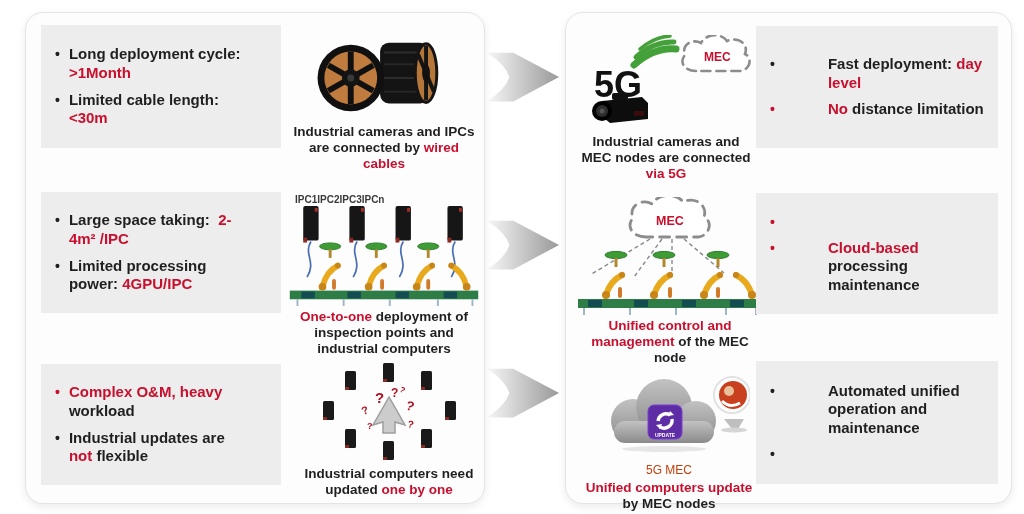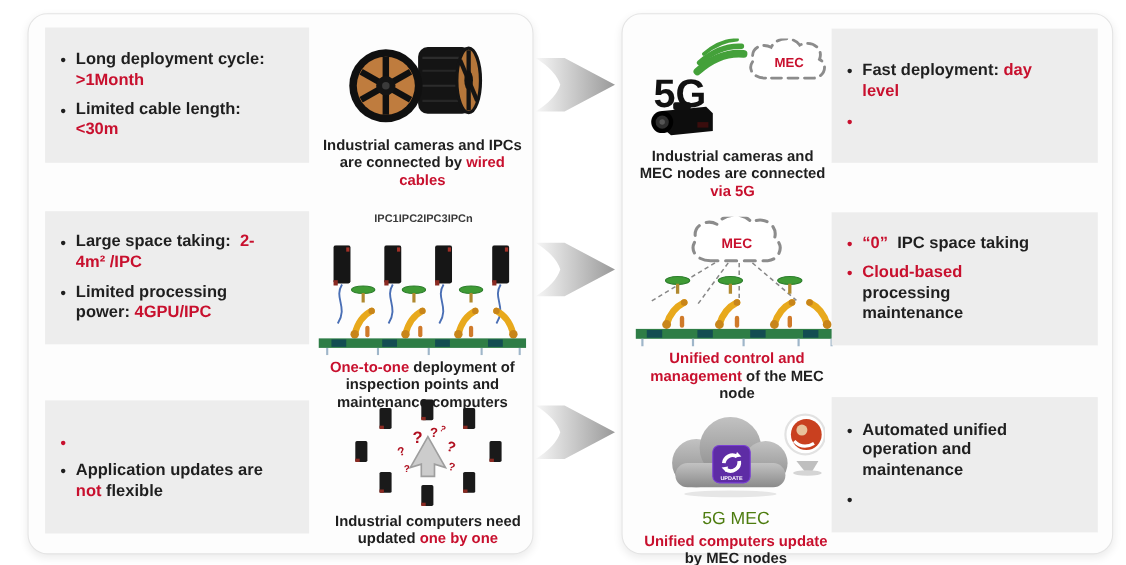--- a/index.html
+++ b/index.html
@@ -10,27 +10,27 @@
   .left-panel{left:25px;width:458px;}
   .right-panel{left:565px;width:445px;}
   .gbox{position:absolute;background:#ededed;display:flex;flex-direction:column;justify-content:center;
         padding:8px 10px 8px 14px;box-sizing:border-box;}
   .gbox-l{left:15px;width:240px;}
   .gbox-r{left:190px;width:242px;}
   .bullet{display:flex;gap:9px;font-size:15px;font-weight:bold;line-height:1.24;margin:8px 0;color:#1f1f1f;}
   .dot{flex:0 0 auto;font-size:14px;line-height:1.3;}
   .dot-dark{color:#1f1f1f;} .dot-red{color:#c8102e;}
   .btext{display:inline-block;}
-  .gbox-l .btext{max-width:176px;} .gbox-r .btext{max-width:170px;}
+  .gbox-l .btext{max-width:176px;} .gbox-r .btext{max-width:170px;margin-left:44px;}
   .seg-red{color:#c8102e;} .seg-dark{color:#1f1f1f;}
   .ill{position:absolute;margin:0;text-align:center;}
   .cap{font-size:13.5px;font-weight:bold;color:#1f1f1f;line-height:1.18;margin-top:3px;}
-  .ipc-labels{display:flex;justify-content:center;padding:0 10px 0 12px;font-size:10px;
-              font-weight:bold;color:#3a3a3a;margin-bottom:18px;}
-  .cloud-label{font-size:16px;color:#4d7c0f;margin-top:0px;}
+  .ipc-labels{display:flex;justify-content:flex-start;padding:0 10px 0 12px;font-size:10px;
+              font-weight:bold;color:#3a3a3a;margin-bottom:1px;}
+  .cloud-label{font-size:12px;color:#c2410c;margin-top:0px;}
   .arrow{position:absolute;left:484px;width:78px;height:62px;}
   svg{display:block;margin:0 auto;}
 </style>
 </head>
 <body>
 
 <div class="stage">
 
   <svg width="0" height="0" style="position:absolute">
     <defs>
@@ -176,31 +176,32 @@
               <line x1="156" y1="97" x2="156" y2="104"></line>
               <line x1="192" y1="97" x2="192" y2="104"></line>
           </g>
           <g fill="#d07a2a">
             <rect x="46" y="76" width="4" height="11" rx="2"></rect>
               <rect x="96" y="76" width="4" height="11" rx="2"></rect>
               <rect x="144" y="76" width="4" height="11" rx="2"></rect>
           </g>
         </g>
       </svg>
-      <figcaption class="cap"><span class="seg-red">One-to-one</span><span class="seg-dark"> deployment of inspection points and maintenance computers</span></figcaption>
+      <figcaption class="cap"><span class="seg-red">One-to-one</span><span class="seg-dark"> deployment of inspection points and industrial computers</span></figcaption>
     </figure>
 
     <div class="gbox gbox-l" style="top:351px;height:121px;">
       <div>
           <div class="bullet">
             <span class="dot dot-red">•</span>
-          </div>
-          <div class="bullet">
-            <span class="dot dot-dark">•</span>
-            <span class="btext"><span class="seg-dark">Application updates are </span><span class="seg-red">not</span><span class="seg-dark"> flexible</span></span>
+            <span class="btext"><span class="seg-red">Complex O&amp;M, heavy</span><span class="seg-dark"> workload</span></span>
+          </div>
+          <div class="bullet">
+            <span class="dot dot-dark">•</span>
+            <span class="btext"><span class="seg-dark">Industrial updates are </span><span class="seg-red">not</span><span class="seg-dark"> flexible</span></span>
           </div>
         </div>
     </div>
 
     <figure class="ill" style="left:268px;top:350px;width:190px;">
       <svg width="164" height="100" viewBox="0 0 164 100">
         <g fill="#1a1a1a">
           <rect x="76" y="0" width="11" height="19" rx="1.5"></rect>
             <rect x="38" y="8" width="11" height="19" rx="1.5"></rect>
           <rect x="114" y="8" width="11" height="19" rx="1.5"></rect>
@@ -272,20 +273,21 @@
     </figure>
 
     <div class="gbox gbox-r" style="top:13px;height:122px;">
       <div>
           <div class="bullet">
             <span class="dot dot-dark">•</span>
             <span class="btext"><span class="seg-dark">Fast deployment: </span><span class="seg-red">day level</span></span>
           </div>
           <div class="bullet">
             <span class="dot dot-red">•</span>
+            <span class="btext"><span class="seg-red">No</span><span class="seg-dark"> distance limitation</span></span>
           </div>
         </div>
     </div>
 
     <figure class="ill" style="left:8px;top:184px;width:192px;">
       <svg width="188" height="118" viewBox="0 0 188 118">
         <g>
           <path d="M70 40 C 56 40 50 29 57 21 C 52 9 66 1 76 7 C 82 -4 101 -4 107 5 C 119 -1 132 8 128 20 C 137 24 134 39 122 40 Z" fill="#ffffff" stroke="#8c8c8c" stroke-width="2.8" stroke-dasharray="10 7" stroke-linecap="round"></path>
           <text x="80" y="28" font-size="12.5" fill="#c8102e" font-weight="bold" font-family="Liberation Sans, sans-serif">MEC</text>
         </g>
@@ -347,21 +349,20 @@
           </g>
         </g>
       </svg>
       <figcaption class="cap"><span class="seg-red">Unified control and management</span><span class="seg-dark"> of the MEC node</span></figcaption>
     </figure>
 
     <div class="gbox gbox-r" style="top:180px;height:121px;">
       <div>
           <div class="bullet">
             <span class="dot dot-red">•</span>
-            <span class="btext"><span class="seg-red">“0”</span><span class="seg-dark">&nbsp; IPC space taking</span></span>
           </div>
           <div class="bullet">
             <span class="dot dot-red">•</span>
             <span class="btext"><span class="seg-red">Cloud-based</span><span class="seg-dark"> processing maintenance</span></span>
           </div>
         </div>
     </div>
 
     <figure class="ill" style="left:14px;top:358px;width:178px;">
       <svg width="162" height="92" viewBox="0 0 162 92">

